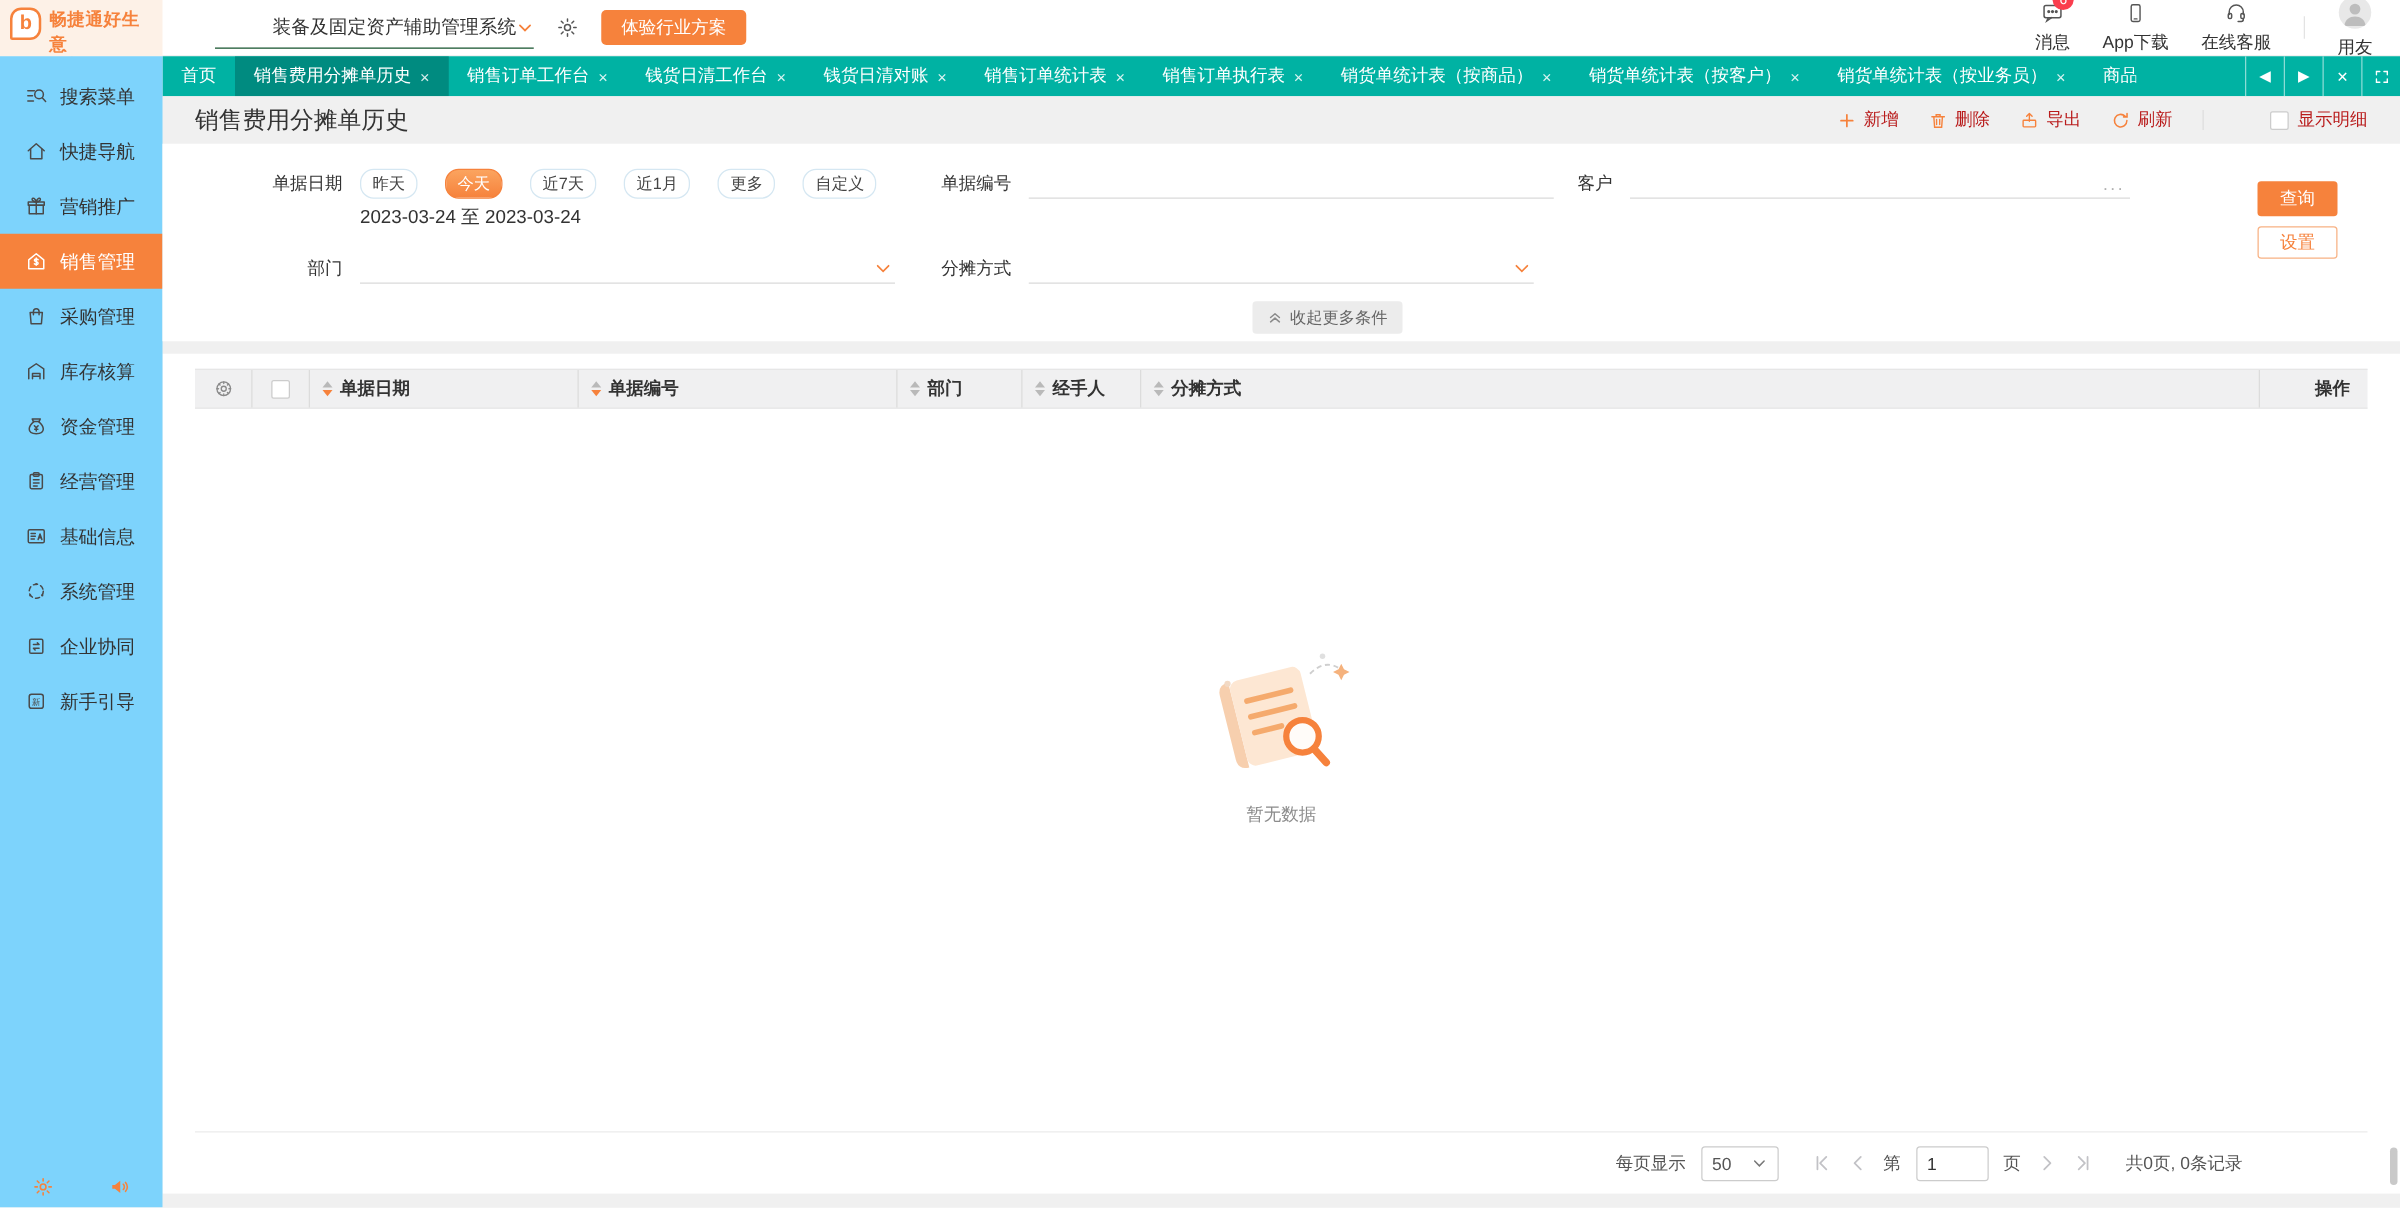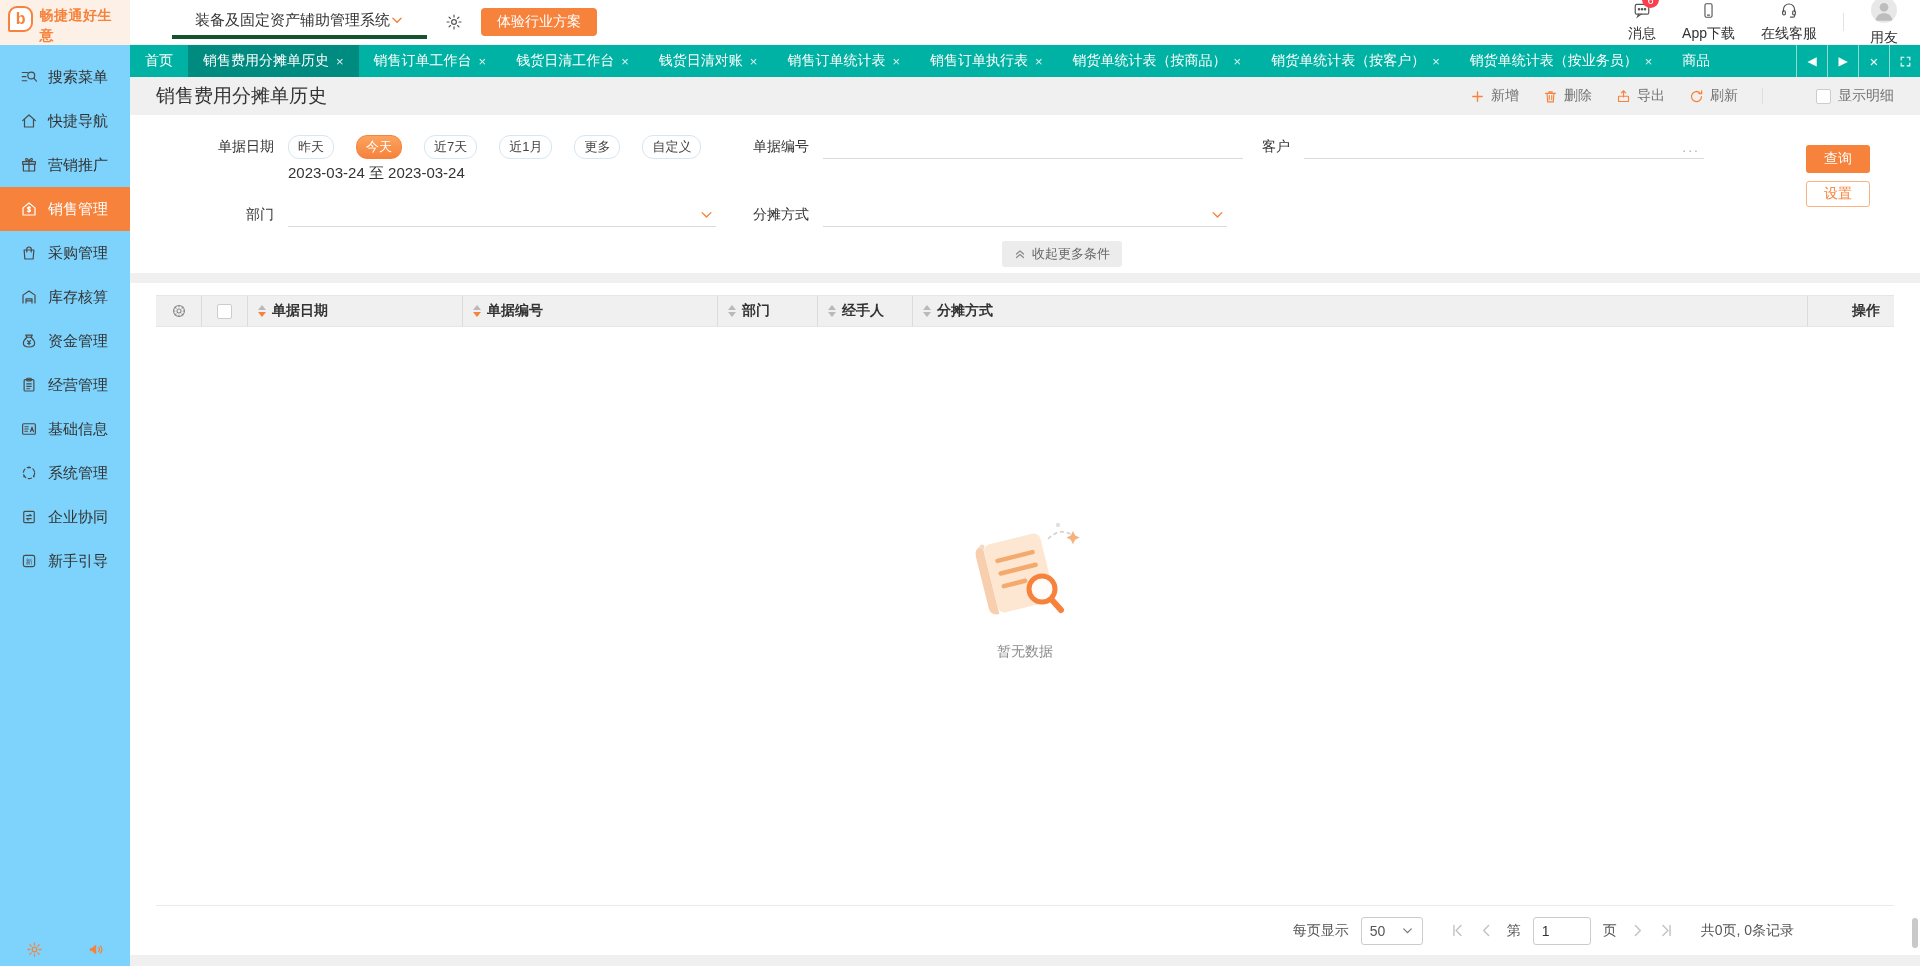--- a/index.html
+++ b/index.html
@@ -7,21 +7,21 @@
   body { font-family: "Liberation Sans", "DejaVu Sans", sans-serif; font-size:14px; color:#333; background:#f0f0f0; }
   .app { position:relative; width:1920px; height:966px; display:flex; flex-direction:column; }
 
   
   .topbar { height:45px; background:#fff; display:flex; align-items:center; flex:0 0 45px; border-bottom:1px solid #f1f1f1; }
   .logo-block { width:130px; height:45px; background:#fdf1e7; display:flex; align-items:flex-start; padding:5px 6px 0 8px; position:relative; flex:0 0 130px; }
   .logo-mark { width:26px; height:26px; border:2px solid #f6823c; border-radius:9px 9px 9px 2px; color:#f6823c; font-weight:bold; font-size:16px; display:flex; align-items:center; justify-content:center; background:#fff; margin-top:1px; }
   .logo-texts { margin-left:6px; }
   .logo-title { color:#f6823c; font-weight:bold; font-size:14px; letter-spacing:0.5px; line-height:20px; }
   .logo-sub { color:#f6823c; font-size:11px; line-height:12px; }
-  .sys-select { margin-left:42px; display:flex; align-items:center; width:255px; border-bottom:4px solid #14532d; height:34px; cursor:pointer; font-size:15px; color:#333; justify-content:center; }
+  .sys-select { margin-left:42px; display:flex; align-items:center; width:255px; border-bottom:1px solid #14532d; height:34px; cursor:pointer; font-size:15px; color:#333; justify-content:flex-end; }
   .chev-dn { width:14px; height:14px; }
   .top-gear { margin-left:18px; cursor:pointer; display:flex; }
   .cta-btn { margin-left:18px; background:#f6823c; color:#fff; border:none; border-radius:4px; height:28px; padding:0 16px; font-size:14px; cursor:pointer; }
   .topbar-right { margin-left:auto; display:flex; align-items:center; padding-right:22px; gap:26px; color:#333; font-size:14px; }
   .tb-item { display:flex; align-items:center; gap:6px; cursor:pointer; position:relative;flex-direction:column; }
   .badge { position:absolute; top:-10px; left:14px; background:#fa3e4e; color:#fff; border-radius:9px; min-width:17px; height:17px; font-size:11px; display:flex; align-items:center; justify-content:center; padding:0 4px; }
   .tb-divider { width:1px; height:18px; background:#e3e3e3; }
   .avatar { width:26px; height:26px; border-radius:50%; background:#e8e8e8; overflow:hidden; display:flex; align-items:center; justify-content:center; }
 
   
@@ -45,21 +45,21 @@
   .tab-close { margin-left:7px; opacity:.85; font-size:13px; cursor:pointer; }
   .tab-close::before { content:"×"; }
   .tab.truncated { max-width:42px; overflow:hidden; padding-right:0; }
   .tab-controls { display:flex; flex:0 0 auto; }
   .tab-ctl { width:31px; display:flex; align-items:center; justify-content:center; border-left:1px solid rgba(255,255,255,.55); cursor:pointer; font-size:12px; }
 
   
   .content { flex:1; display:flex; flex-direction:column; background:#f0f0f0; min-height:0; }
   .page-head { height:38px; flex:0 0 38px; display:flex; align-items:center; padding:0 26px; }
   .page-title { font-size:19px; color:#333; font-weight:400; }
-  .head-tools { margin-left:auto; display:flex; align-items:center; gap:24px; font-size:14px; color:#737373; }
+  .head-tools { margin-left:auto; display:flex; align-items:center; gap:24px; font-size:14px; color:#b91c1c; }
   .tool { display:flex; align-items:center; gap:6px; cursor:pointer; }
   .tool svg { stroke:#f6823c; }
   .tool-divider { width:1px; height:16px; background:#ddd; }
   .chk { width:15px; height:15px; border:1px solid #ccc; border-radius:2px; background:#fff; display:inline-block; cursor:pointer; }
   .show-detail { display:flex; align-items:center; gap:7px; cursor:pointer;margin-left:29px; }
 
   
   .filter-panel { background:#fff; position:relative; padding:20px 0 4px 74px; flex:0 0 auto; }
   .frow { display:grid; grid-template-columns:535px 505px auto; align-items:start; }
   .frow + .frow { margin-top:20px; }

